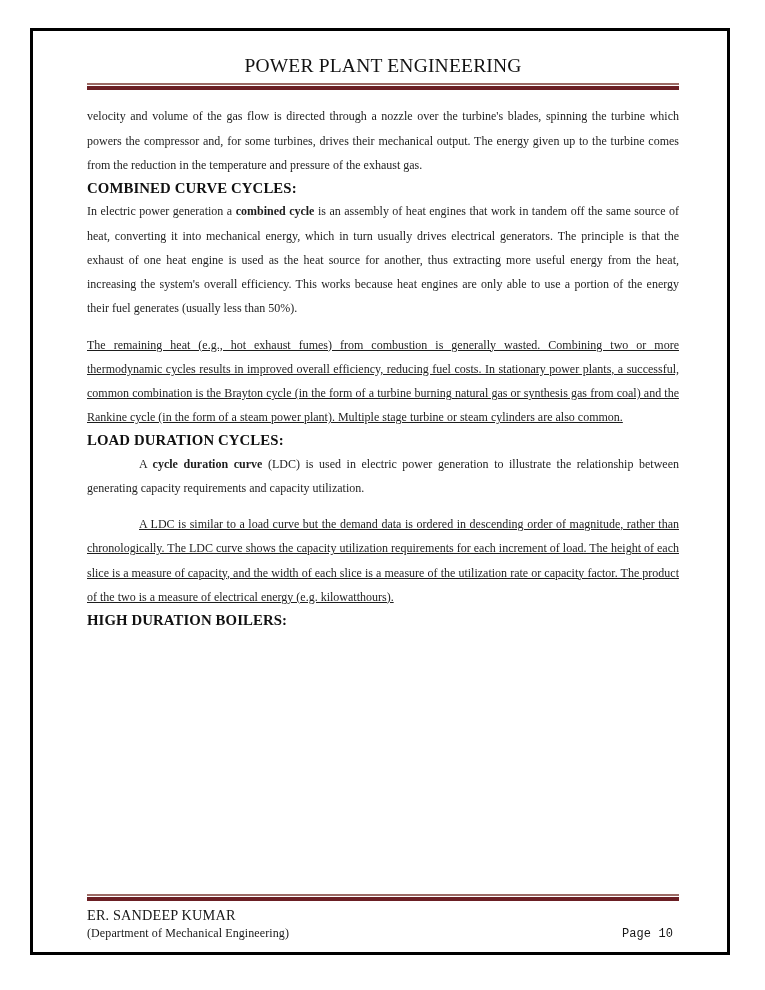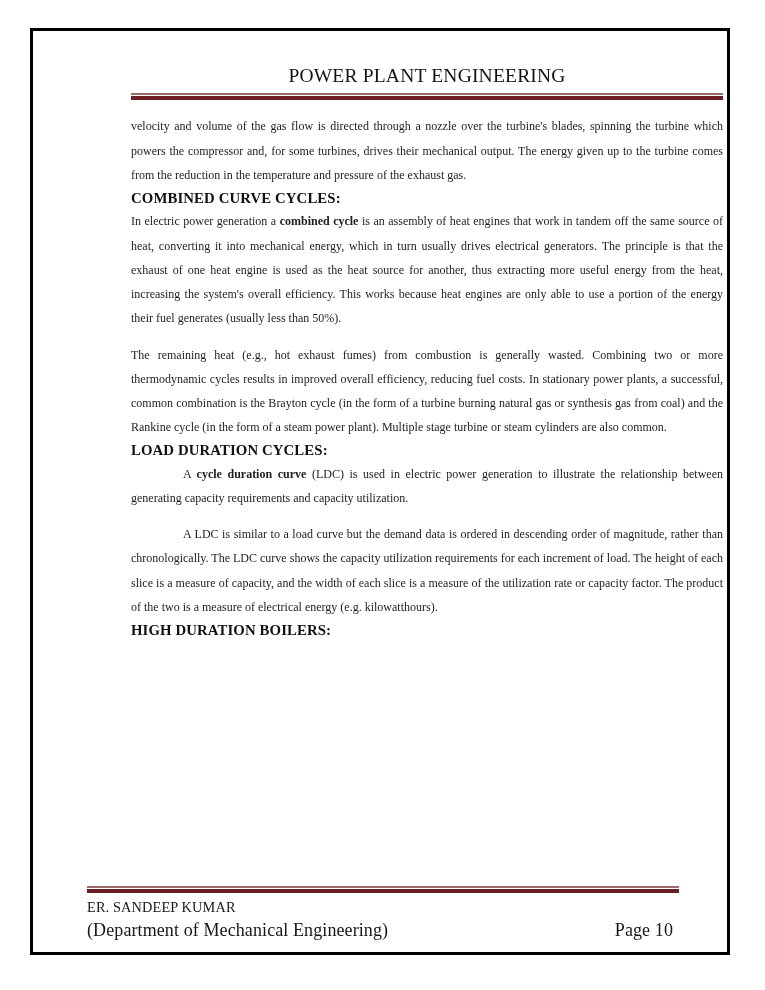--- a/index.html
+++ b/index.html
@@ -21,24 +21,23 @@
     top: 28px;
     width: 700px;
     height: 927px;
     border: 3px solid #000000;
     box-sizing: border-box;
     background: #ffffff;
   }
   .page-inner {
     position: absolute;
     left: 54px;
-    top: 28px;
+    top: 18px;
     width: 592px;
     height: 905px;
-    margin-left: 44px;
   }
   
   .doc-header {
     text-align: center;
     padding-top: 6px;
   }
   .doc-title {
     font-family: "Liberation Serif", "DejaVu Serif", serif;
     font-size: 19.5px;
     letter-spacing: 0.2px;
@@ -73,20 +72,21 @@
     margin: 0 0 0 0;
     font-size: 12px;
     line-height: 2.02;
     text-align: justify;
     text-justify: inter-word;
     color: #1d1d1d;
     hyphens: none;
   }
   p.para + p.para {
     margin-top: 12px;
+    text-decoration: underline;
   }
   p.indent {
     text-indent: 52px;
   }
   .b {
     font-weight: bold;
   }
   h2.section-heading {
     margin: 0;
     padding: 0;
@@ -111,26 +111,26 @@
   .footer-line-1 {
     font-size: 14.3px;
     line-height: 1.35;
     color: #171717;
     letter-spacing: 0.15px;
   }
   .footer-line-2 {
     display: flex;
     justify-content: space-between;
     align-items: baseline;
-    font-size: 18px;
+    font-size: 12px;
     line-height: 1.35;
     color: #171717;
   }
   .footer-dept { letter-spacing: 0.1px; }
-  .footer-page { letter-spacing: 0.1px; padding-right: 6px; }
+  .footer-page { letter-spacing: 0.1px; padding-right: 6px; font-family: Liberation Mono, monospace; }
 </style>
 </head>
 <body>
 
 <div class="page-frame">
   <div class="page-inner">
 
     <div class="doc-header">
       <div class="doc-title">POWER PLANT ENGINEERING</div>
       <div class="rule-double">

